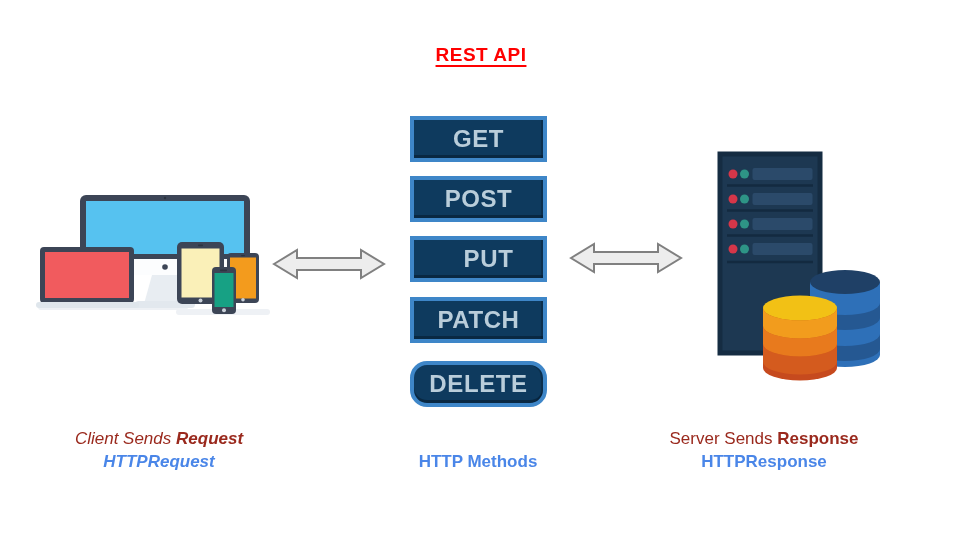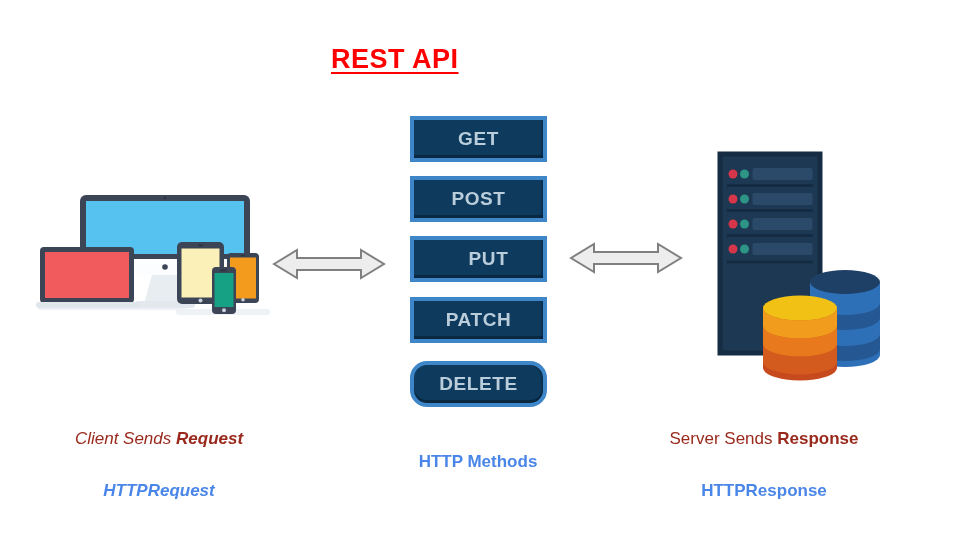--- a/index.html
+++ b/index.html
@@ -1,46 +1,46 @@
 <!DOCTYPE html>
 <html><head>
 <meta charset="utf-8">
 <style>
   html,body{margin:0;padding:0;background:#ffffff;}
   body{width:960px;height:540px;overflow:hidden;font-family:"Liberation Sans", sans-serif;}
   .canvas{position:relative;width:960px;height:540px;background:#ffffff;}
 
   .title{
     position:absolute;left:331px;top:44px;width:300px;
-    font-size:27px;font-weight:bold;color:#ff0000;
+    text-align:center;font-size:19px;font-weight:bold;color:#ff0000;
     text-decoration:underline;text-decoration-thickness:2px;text-underline-offset:4px;
     letter-spacing:0.5px;
   }
 
   .illus{position:absolute;}
   .client-illus{left:36px;top:190px;width:234px;height:135px;}
   .server-illus{left:705px;top:148px;width:180px;height:240px;}
 
   .arrow{position:absolute;}
   .arrow-left{left:272px;top:247px;}
   .arrow-right{left:569px;top:241px;}
 
   .method-box{
     position:absolute;left:410px;width:137px;height:46px;
     box-sizing:border-box;background:#0e3a5e;border:4px solid #3e86c8;
     box-shadow:inset 0 -3px 0 rgba(6,26,44,0.55), inset -2px 0 0 rgba(6,26,44,0.35);
     display:flex;align-items:center;justify-content:center;
-    color:#b9cdda;font-size:19px;font-weight:bold;letter-spacing:0.6px;
+    color:#b9cdda;font-size:24px;font-weight:bold;letter-spacing:0.6px;
   }
   .mb-0{top:116px;} .mb-1{top:176px;} .mb-2{top:236px;padding-left:20px;} .mb-3{top:297px;} .mb-4{top:361px;border-radius:17px;}
 
   .label{position:absolute;text-align:center;font-size:17px;line-height:23px;}
   .label .l1{color:#9a291d;}
   .label .l1 .b{font-weight:bold;}
-  .label .l2{color:#4a86e8;font-weight:bold;margin-top:29px;}
+  .label .l2{color:#4a86e8;font-weight:bold;}
   .client-label{left:19px;top:427px;width:280px;font-style:italic;}
   .server-label{left:624px;top:427px;width:280px;}
   .center-label{left:358px;top:450px;width:240px;color:#4a86e8;font-weight:bold;}
 </style>
 </head>
 <body>
 
 <div class="canvas">
 
   <div class="title">REST API</div>

